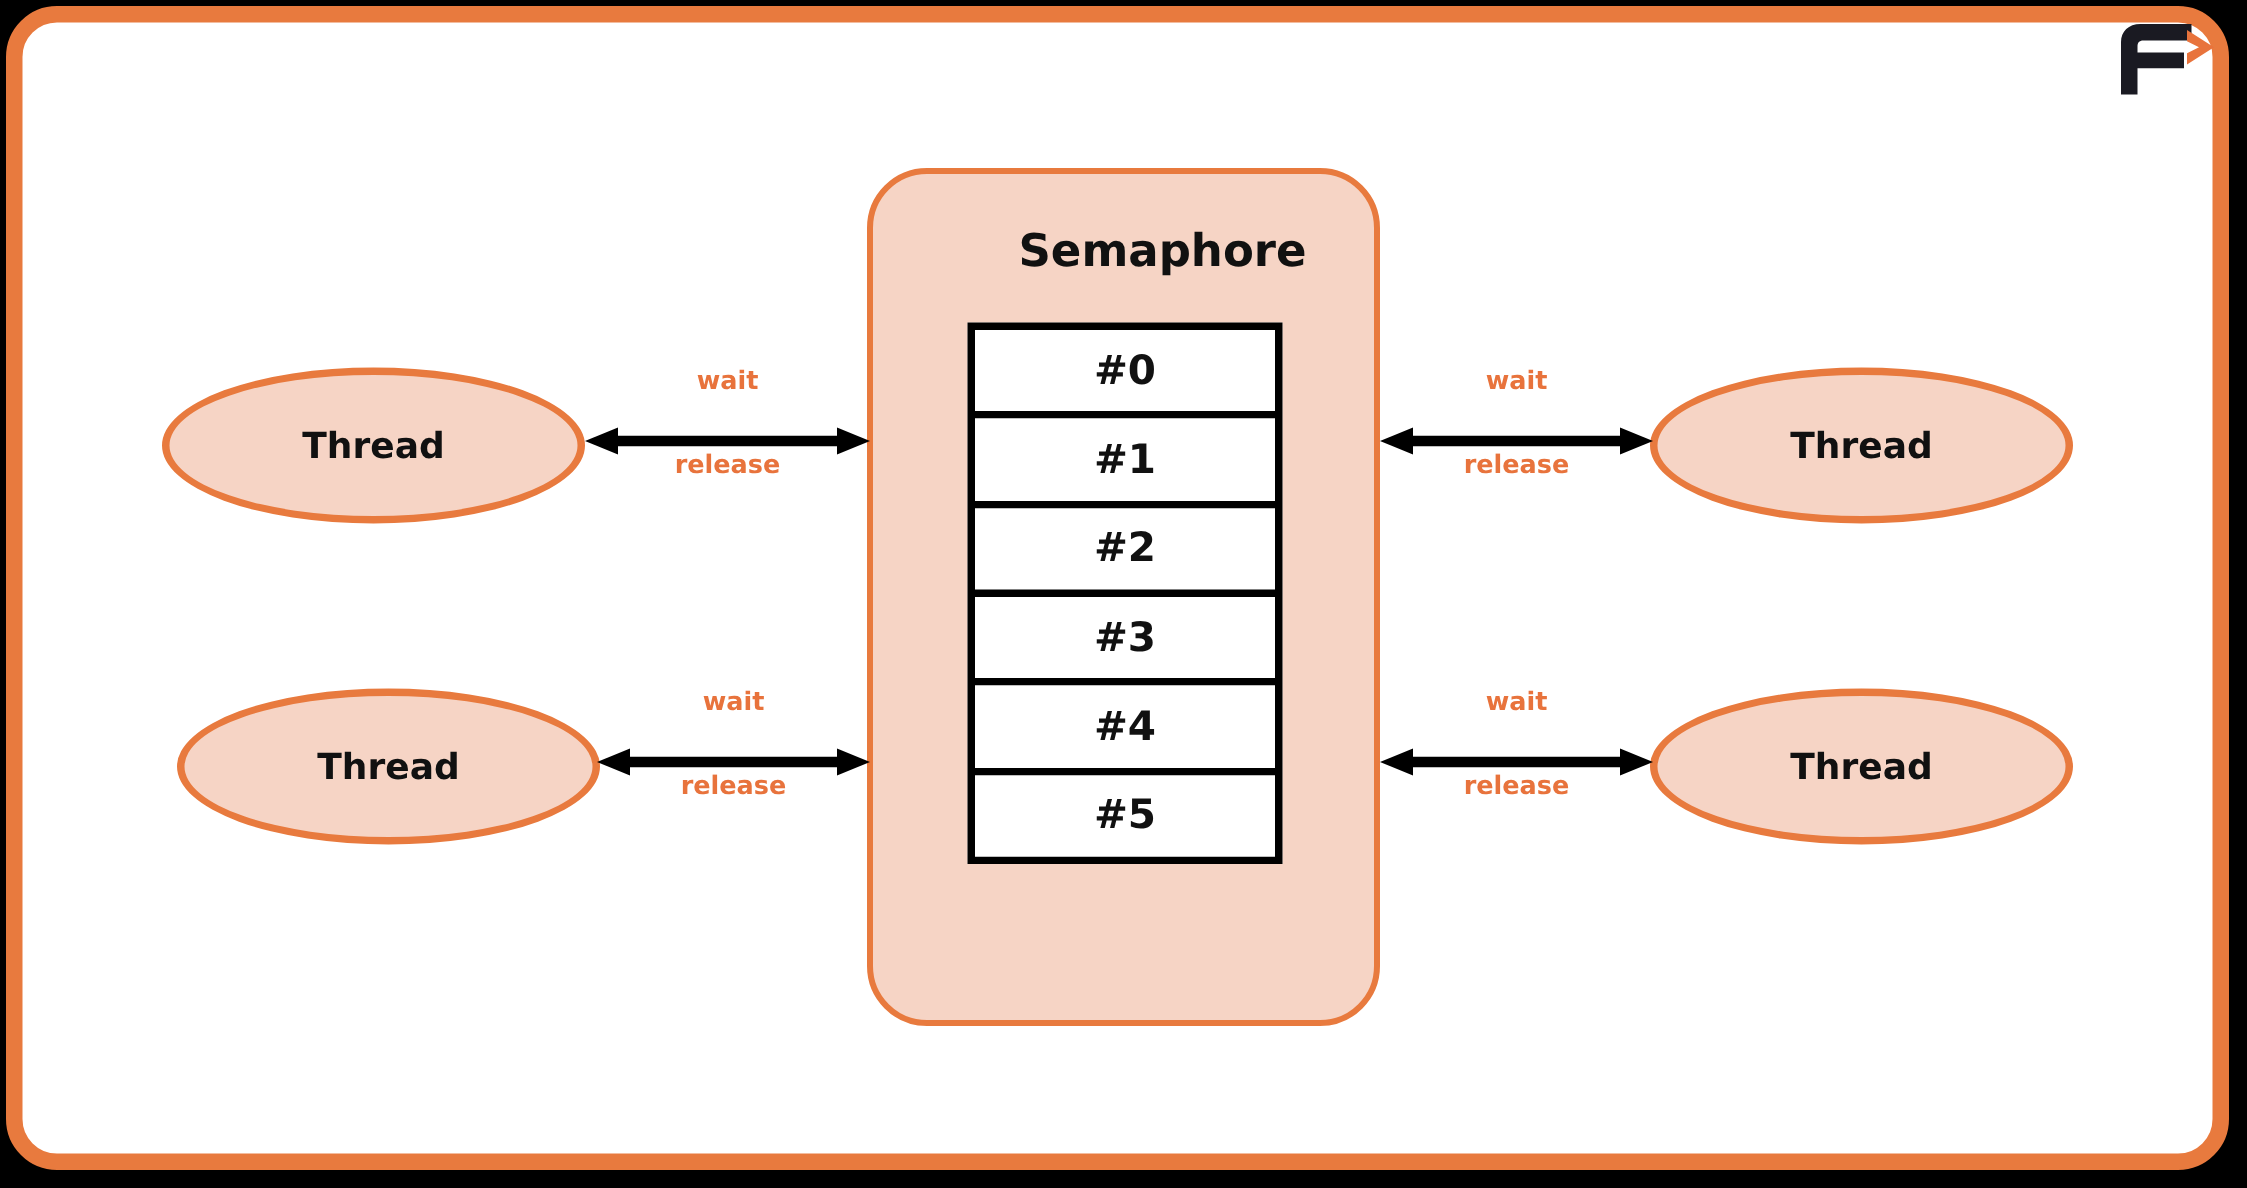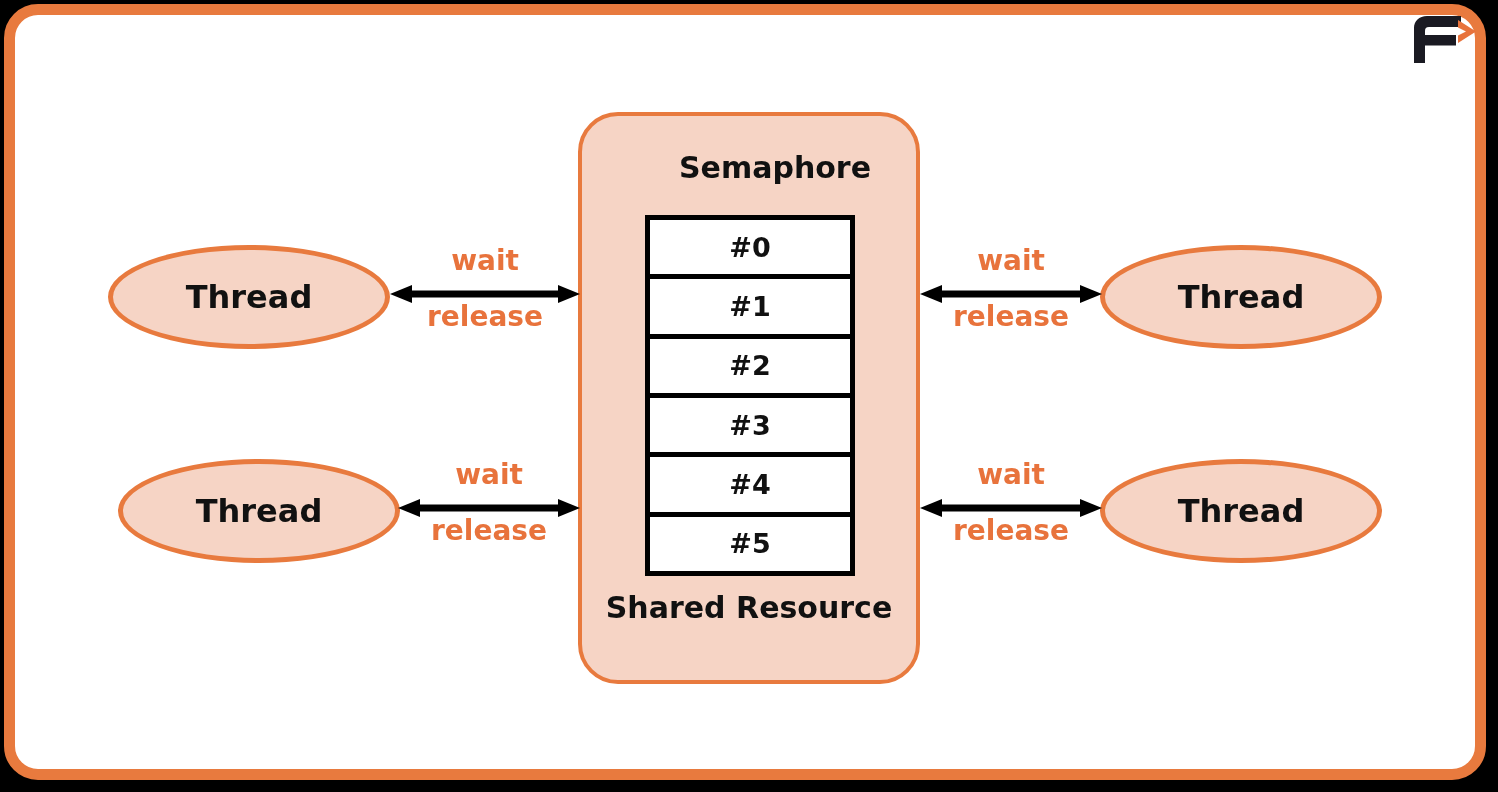--- a/index.html
+++ b/index.html
@@ -99,36 +99,36 @@
     position: absolute;
     width: 282px;
     height: 104px;
     box-sizing: border-box;
     background: #F6D4C5;
     border: 5px solid #E87A3E;
     border-radius: 50%;
     display: flex;
     align-items: center;
     justify-content: center;
-    font-size: 32px;
+    font-size: 24px;
     font-weight: bold;
     color: #111111;
   }
   .thread.tl { left: 108px;  top: 245px; }
   .thread.bl { left: 118px;  top: 459px; }
   .thread.tr { left: 1100px; top: 245px; }
   .thread.br { left: 1100px; top: 459px; }
 
   
   .conn { position: absolute; }
   .conn .arrow { position: absolute; left: 0; top: 0; }
   .conn .lbl {
     position: absolute;
     text-align: center;
-    font-size: 28px;
+    font-size: 17px;
     font-weight: bold;
     color: #E8733C;
     white-space: nowrap;
   }
   .conn .lbl.wait    { top: -40px; }
   .conn .lbl.release { top: 16px;  }
 
   .conn.c-tl { left: 390px;  top: 284px; width: 190px; }
   .conn.c-bl { left: 398px;  top: 498px; width: 182px; }
   .conn.c-tr { left: 920px;  top: 284px; width: 182px; }
@@ -153,21 +153,20 @@
 
   <div class="slot-table">
     <div class="slot">#0</div>
     <div class="slot">#1</div>
     <div class="slot">#2</div>
     <div class="slot">#3</div>
     <div class="slot">#4</div>
     <div class="slot">#5</div>
   </div>
 
-  <div class="shared-title">Shared Resource</div>
 
   <div class="thread tl">
     <span>Thread</span>
   </div>
   <div class="thread bl">
     <span>Thread</span>
   </div>
   <div class="thread tr">
     <span>Thread</span>
   </div>

